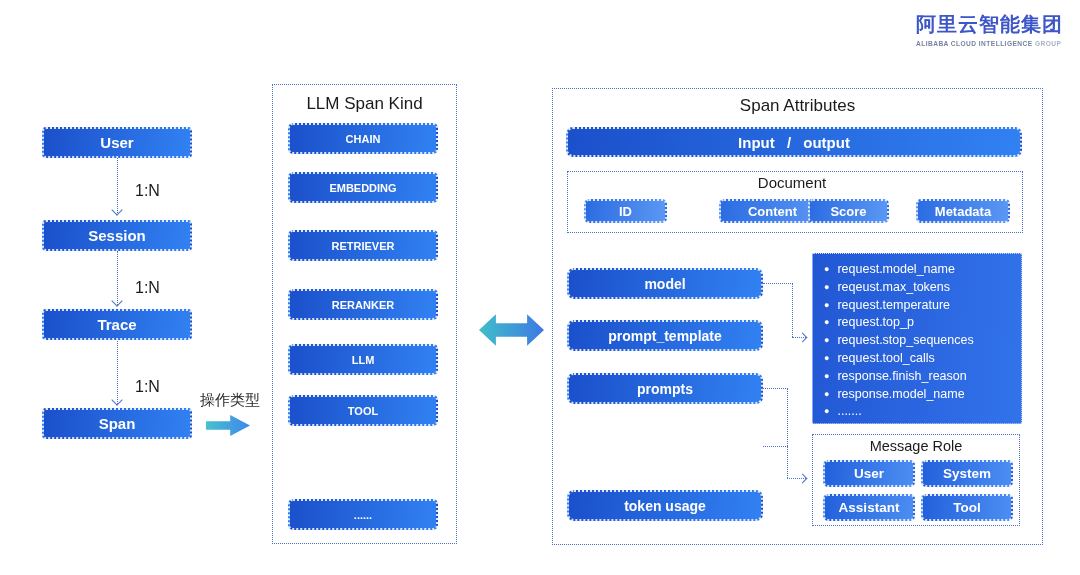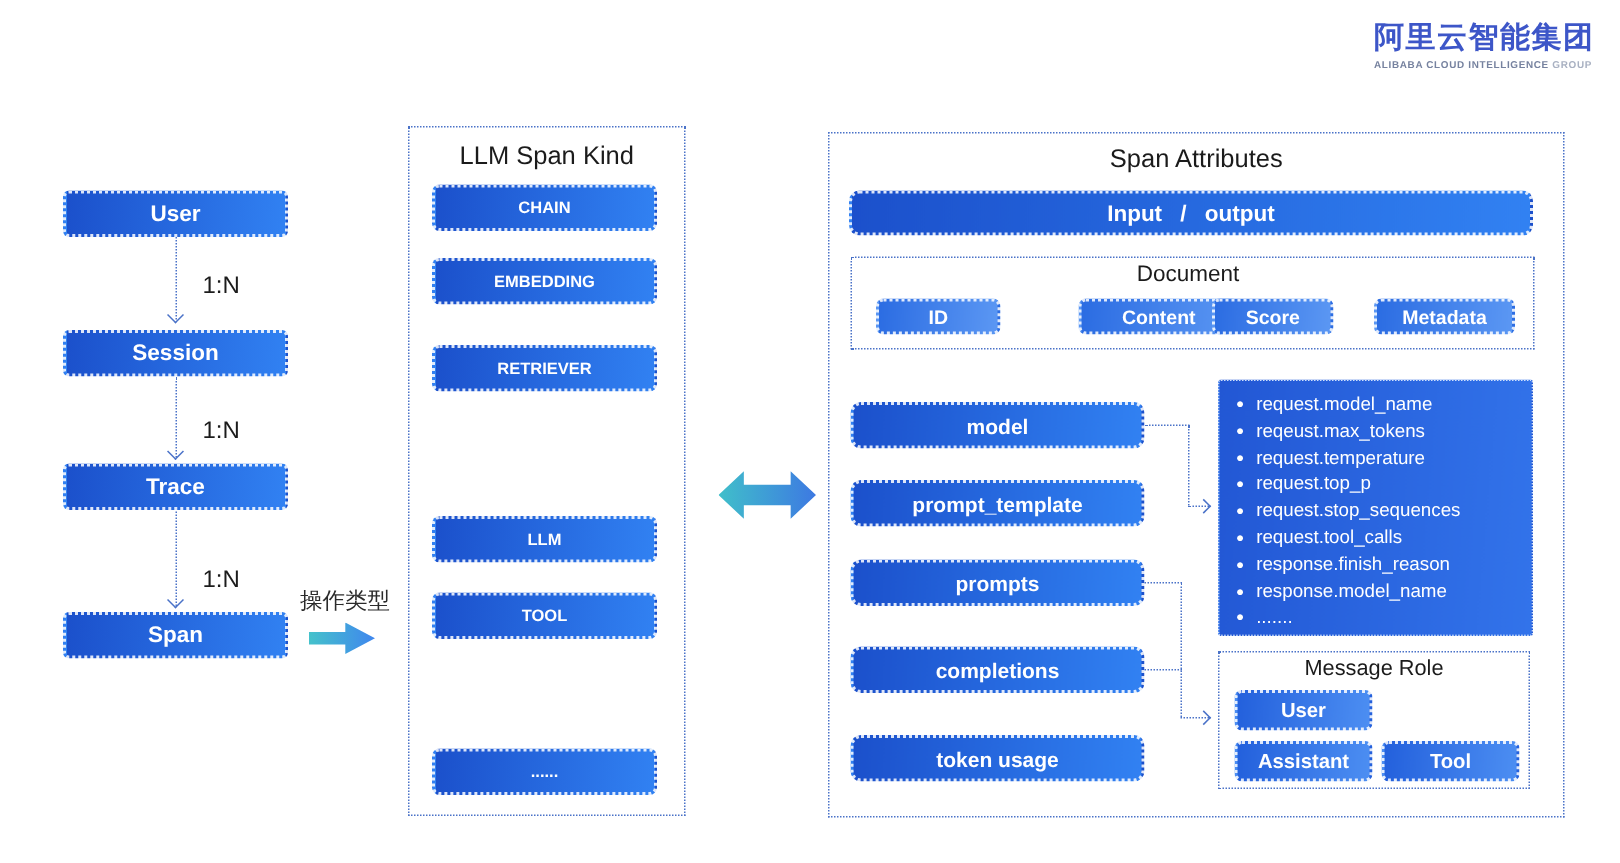--- a/index.html
+++ b/index.html
@@ -86,20 +86,21 @@
 
   <div class="op-label">操作类型</div>
   <div class="arrow-right"></div>
 
   <div class="panel" style="left:272px;top:84px;width:185px;height:460px"></div>
   <div class="panel-title" style="left:272px;top:94px;width:185px;font-size:17px">LLM Span Kind</div>
 
   <div class="bluebox kind-item" style="top:123px">CHAIN</div>
   <div class="bluebox kind-item" style="top:172px">EMBEDDING</div>
   <div class="bluebox kind-item" style="top:230px">RETRIEVER</div>
+  <div class="bluebox kind-item" style="top:289px">RERANKER</div>
   <div class="bluebox kind-item" style="top:344px">LLM</div>
   <div class="bluebox kind-item" style="top:395px">TOOL</div>
   <div class="bluebox kind-item" style="top:499px">......</div>
 
   <div class="dbl-arrow"></div>
 
   <div class="panel" style="left:552px;top:88px;width:491px;height:457px"></div>
   <div class="panel-title" style="left:552px;top:96px;width:491px;font-size:17px">Span Attributes</div>
 
   <div class="bluebox iobar">Input / output</div>
@@ -107,21 +108,20 @@
   <div class="panel" style="left:567px;top:171px;width:456px;height:62px"></div>
   <div class="panel-title" style="left:564px;top:174px;width:456px;font-size:15px">Document</div>
   <div class="bluebox docbox" style="left:584px;top:199px;width:83px">ID</div>
   <div class="bluebox docbox" style="left:719px;top:199px;width:107px">Content</div>
   <div class="bluebox docbox" style="left:808px;top:199px;width:81px">Score</div>
   <div class="bluebox docbox" style="left:916px;top:199px;width:94px">Metadata</div>
 
   <div class="bluebox field" style="top:268px">model</div>
   <div class="bluebox field" style="top:373px">prompts</div>
   <div class="bluebox field" style="top:320px">prompt_template</div>
-  <div class="bluebox field" style="top:431px">completions</div>
   <div class="bluebox field" style="top:490px">token usage</div>
 
   <div class="hline" style="left:763px;top:283px;width:30px"></div>
   <div class="vline" style="left:792px;top:283px;height:54px"></div>
   <div class="hline" style="left:792px;top:337px;width:14px"></div>
   <div class="chev-right" style="left:799px;top:334px"></div>
 
   <div class="hline" style="left:763px;top:388px;width:25px"></div>
   <div class="hline" style="left:763px;top:446px;width:25px"></div>
   <div class="vline" style="left:787px;top:388px;height:90px"></div>
@@ -136,16 +136,17 @@
     <div class="attr-line">request.stop_sequences</div>
     <div class="attr-line">request.tool_calls</div>
     <div class="attr-line">response.finish_reason</div>
     <div class="attr-line">response.model_name</div>
     <div class="attr-line">.......</div>
   </div>
 
   <div class="panel msgbox"></div>
   <div class="panel-title" style="left:812px;top:438px;width:208px;font-size:14.5px">Message Role</div>
   <div class="bluebox rolebox" style="left:823px;top:460px">User</div>
+  <div class="bluebox rolebox" style="left:921px;top:460px">System</div>
   <div class="bluebox rolebox" style="left:823px;top:494px">Assistant</div>
   <div class="bluebox rolebox" style="left:921px;top:494px">Tool</div>
 
 </div>
 
 </body></html>

